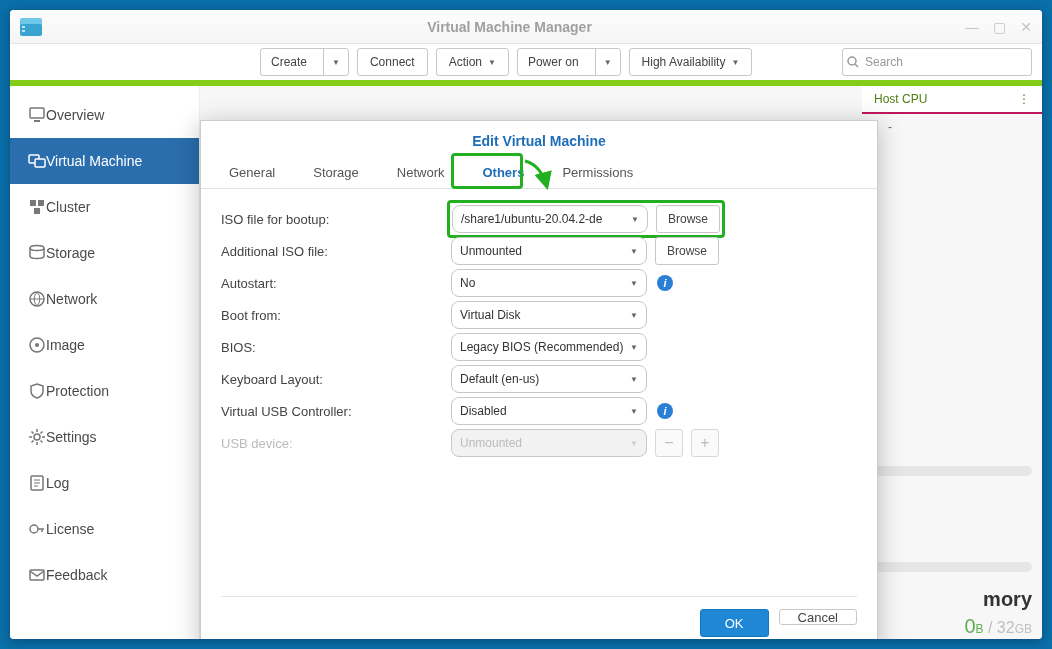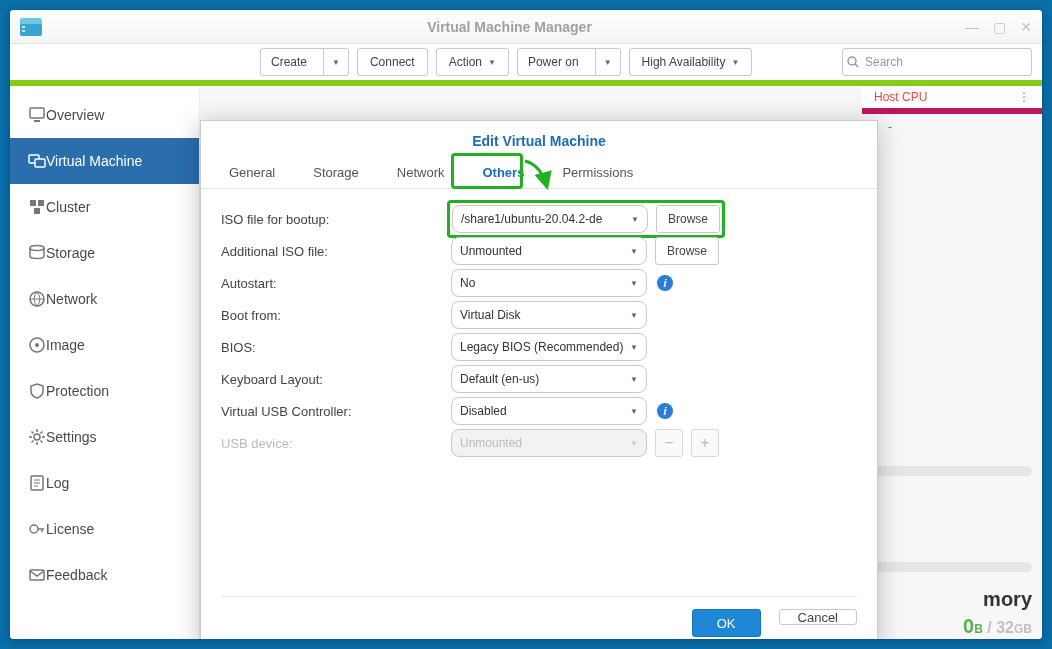--- a/index.html
+++ b/index.html
@@ -16,29 +16,29 @@
     .btn.split { padding: 0; }
     .btn.split > span:first-child { padding: 0 10px; }
     .btn.split .caret-box { border-left: 1px solid #c8c8c8; height: 100%; display: flex; align-items: center; padding: 0 8px; }
     .search-box { margin-left: auto; width: 190px; height: 28px; border: 1px solid #c8c8c8; border-radius: 3px; display: flex; align-items: center; padding: 0 4px; color: #999; font-size: 12px; gap: 6px; }
     .body { flex: 1; display: flex; position: relative; overflow: hidden; }
     .sidebar { width: 190px; background: #fff; padding-top: 6px; border-right: 1px solid #eee; }
     .side-item { height: 46px; display: flex; align-items: center; padding: 0 18px; color: #4a4a4a; font-size: 14px; cursor: pointer; }
     .side-item.active { background: #2a6ead; color: #fff; }
     .side-item .ico { width: 18px; height: 18px; display: inline-flex; align-items: center; justify-content: center; }
     .content { flex: 1; position: relative; background: #f7f7f7; }
-    .table-head { position: absolute; top: 0; right: 0; height: 28px; background: #fff; border-bottom: 6px solid #be185d; display: flex; align-items: center; padding: 0 12px; width: 180px; font-size: 12px; color: #ef4444; justify-content: space-between; }
+    .table-head { position: absolute; top: 0; right: 0; height: 28px; background: #fff; border-bottom: 2px solid #be185d; display: flex; align-items: center; padding: 0 12px; width: 180px; font-size: 12px; color: #4d7c0f; justify-content: space-between; }
     .bg-details { position: absolute; left: 55px; top: 530px; font-size: 13px; color: #444; }
     .bg-details .row { display: flex; height: 28px; align-items: center; }
     .bg-details .lab { width: 170px; color: #555; }
     .bg-details .val { font-weight: 600; }
     .right-panel { position: absolute; right: 10px; top: 380px; width: 200px; }
     .right-panel .barbg { height: 10px; background: #e6e6e6; border-radius: 5px; margin-bottom: 16px; }
     .right-panel .mem-label { font-size: 20px; font-weight: 600; color: #333; text-align: right; margin-bottom: 4px; }
-    .right-panel .mem-val { text-align: right; color: #c0c0c0; font-size: 16px; font-weight: 700; }
+    .right-panel .mem-val { text-align: right; color: #c0c0c0; font-size: 16px; font-weight: 400; }
     .right-panel .mem-val .g { color: #5fb04f; font-size: 20px; }
     
     .modal { position: absolute; left: 190px; top: 34px; width: 678px; height: 530px; background: #fff; border: 1px solid #ccc; box-shadow: 0 4px 24px rgba(0,0,0,0.25); display: flex; flex-direction: column; }
     .modal-title { text-align: center; color: #1e6db7; font-size: 14px; font-weight: 600; padding: 12px 0 8px; }
     .tabs { display: flex; border-bottom: 1px solid #e2e2e2; padding: 0 14px; gap: 10px; position: relative; }
     .tab { padding: 8px 14px; font-size: 13px; color: #555; cursor: pointer; }
     .tab.active { color: #1e6db7; font-weight: 600; }
     .tab-highlight { position: absolute; border: 3px solid #22b020; border-radius: 4px; left: 250px; top: -4px; width: 72px; height: 36px; pointer-events: none; }
     .arrow-svg { position: absolute; left: 322px; top: 2px; pointer-events: none; }
     .form { padding: 14px 20px; flex: 1; }
@@ -46,21 +46,21 @@
     .frow .flabel { width: 230px; color: #444; }
     .frow.disabled .flabel { color: #bbb; }
     .select { width: 196px; height: 28px; border: 1px solid #c8c8c8; border-radius: 8px; background: #fff; display: flex; align-items: center; padding: 0 8px; justify-content: space-between; font-size: 12px; color: #333; cursor: pointer; overflow: hidden; }
     .select .caret { font-size: 8px; color: #666; flex-shrink: 0; margin-left: 4px; }
     .select.disabled { background: #f2f2f2; color: #bbb; cursor: default; }
     .browse-btn { width: 64px; height: 28px; border: 1px solid #c8c8c8; border-radius: 3px; background: #fff; margin-left: 8px; font-size: 12px; color: #444; display: inline-flex; align-items: center; justify-content: center; cursor: pointer; }
     .iso-row-hl { border: 3px solid #22b020; border-radius: 4px; padding: 2px; margin-left: -4px; box-sizing: content-box; }
     .info-ico { width: 16px; height: 16px; border-radius: 50%; background: #2a7fd4; color: #fff; font-size: 11px; font-weight: 700; display: inline-flex; align-items: center; justify-content: center; margin-left: 10px; font-style: italic; }
     .sq-btn { width: 28px; height: 28px; border: 1px solid #d8d8d8; background: #fafafa; border-radius: 3px; margin-left: 8px; display: inline-flex; align-items: center; justify-content: center; color: #bbb; font-size: 16px; }
     .modal-sep { height: 1px; background: #e5e5e5; margin: 0 20px; }
-    .modal-footer { display: flex; justify-content: flex-end; gap: 18px; padding: 12px 20px; }
+    .modal-footer { display: flex; justify-content: flex-end; gap: 10px; padding: 12px 20px; }
     .btn-primary { background: #1e88d6; color: #fff; border: 1px solid #1676bd; height: 28px; padding: 0 24px; border-radius: 3px; font-size: 13px; cursor: pointer; }
     .btn-default { background: #fff; color: #444; border: 1px solid #c8c8c8; height: 16px; padding: 0 18px; border-radius: 3px; font-size: 13px; cursor: pointer; }
     svg { display: block; }
     .cell-dash { position: absolute; top: 34px; right: 150px; font-size: 12px; color: #666; }
   </style>
 </head>
 <body>
 
 <div class="window">
 

